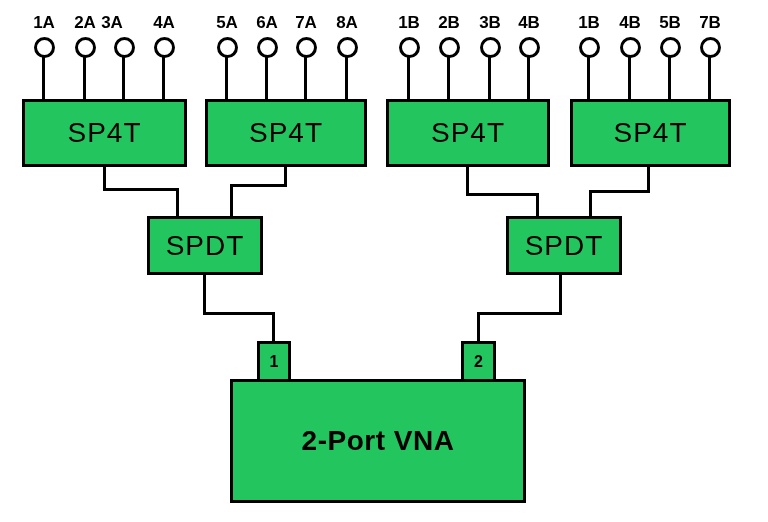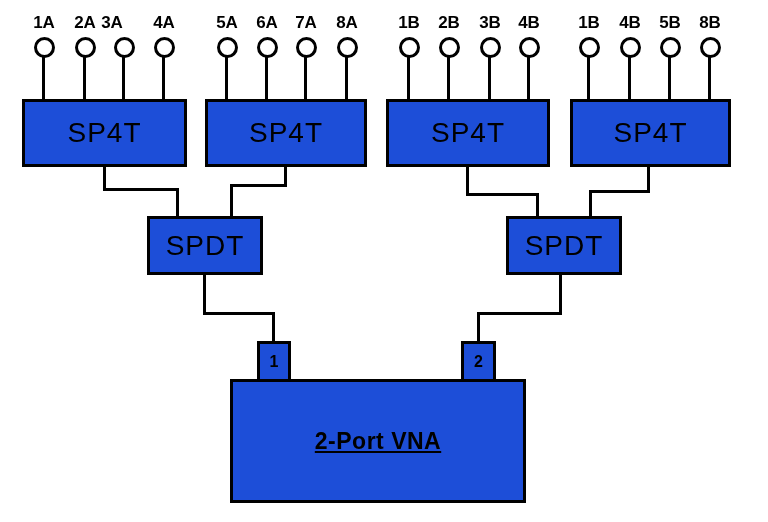--- a/index.html
+++ b/index.html
@@ -10,27 +10,27 @@
     background: #ffffff;
     font-family: "Liberation Sans", sans-serif;
     color: #000000;
     overflow: hidden;
   }
   .wire { position: absolute; background: #000000; }
   .box {
     position: absolute;
     box-sizing: border-box;
     border: 3px solid #000000;
-    background: #1d4ed8;
+    background: #22c55e;
     display: flex;
     align-items: center;
     justify-content: center;
   }
   .sw-label { font-size: 28px; font-weight: 400; letter-spacing: 1px; }
-  .vna-label { font-size: 23px; font-weight: 700; letter-spacing: 0.5px; text-decoration: underline; }
+  .vna-label { font-size: 28px; font-weight: 700; letter-spacing: 0.5px; }
   .pnum-label { font-size: 16px; font-weight: 700; }
   .pcircle {
     position: absolute;
     box-sizing: border-box;
     width: 21px; height: 21px;
     border: 3px solid #000000;
     border-radius: 50%;
     background: #ffffff;
     top: 37px;
   }
@@ -58,21 +58,21 @@
   <div class="plabel" style="left:247px">6A</div>
   <div class="plabel" style="left:286px">7A</div>
   <div class="plabel" style="left:327px">8A</div>
   <div class="plabel" style="left:389px">1B</div>
   <div class="plabel" style="left:429px">2B</div>
   <div class="plabel" style="left:470px">3B</div>
   <div class="plabel" style="left:509px">4B</div>
   <div class="plabel" style="left:569px">1B</div>
   <div class="plabel" style="left:610px">4B</div>
   <div class="plabel" style="left:650px">5B</div>
-  <div class="plabel" style="left:690px">8B</div>
+  <div class="plabel" style="left:690px">7B</div>
 
   <div class="wire stem" style="left:42px"></div>
   <div class="wire stem" style="left:83px"></div>
   <div class="wire stem" style="left:122px"></div>
   <div class="wire stem" style="left:162px"></div>
   <div class="wire stem" style="left:225px"></div>
   <div class="wire stem" style="left:265px"></div>
   <div class="wire stem" style="left:304px"></div>
   <div class="wire stem" style="left:345px"></div>
   <div class="wire stem" style="left:407px"></div>

